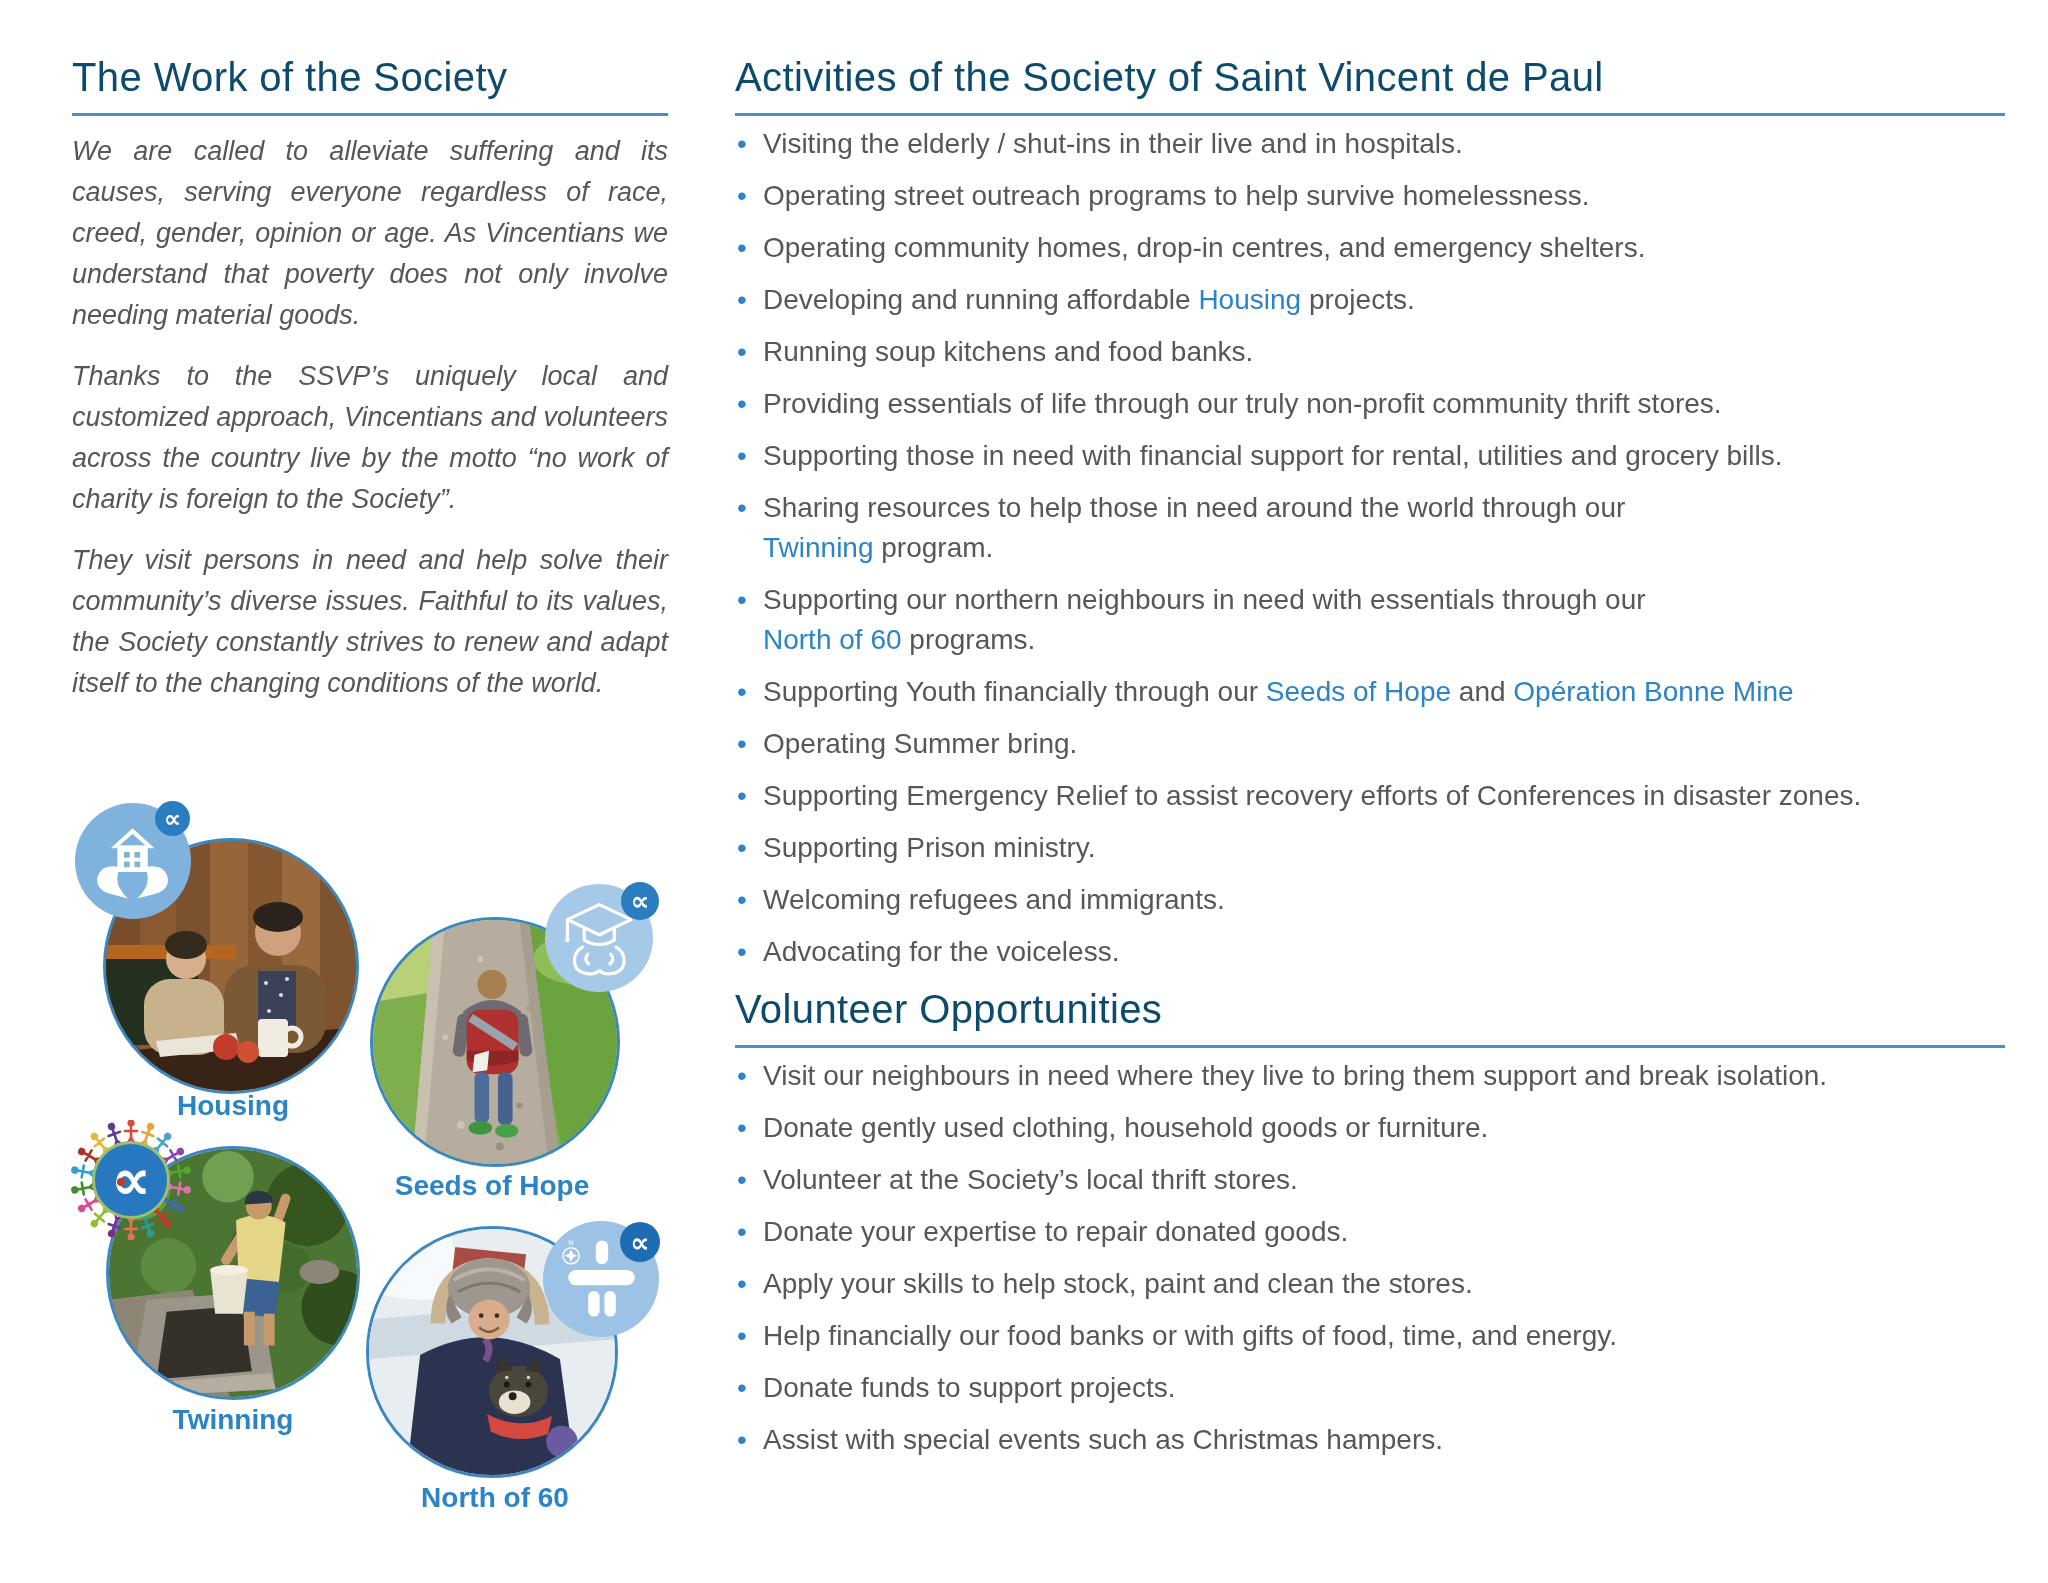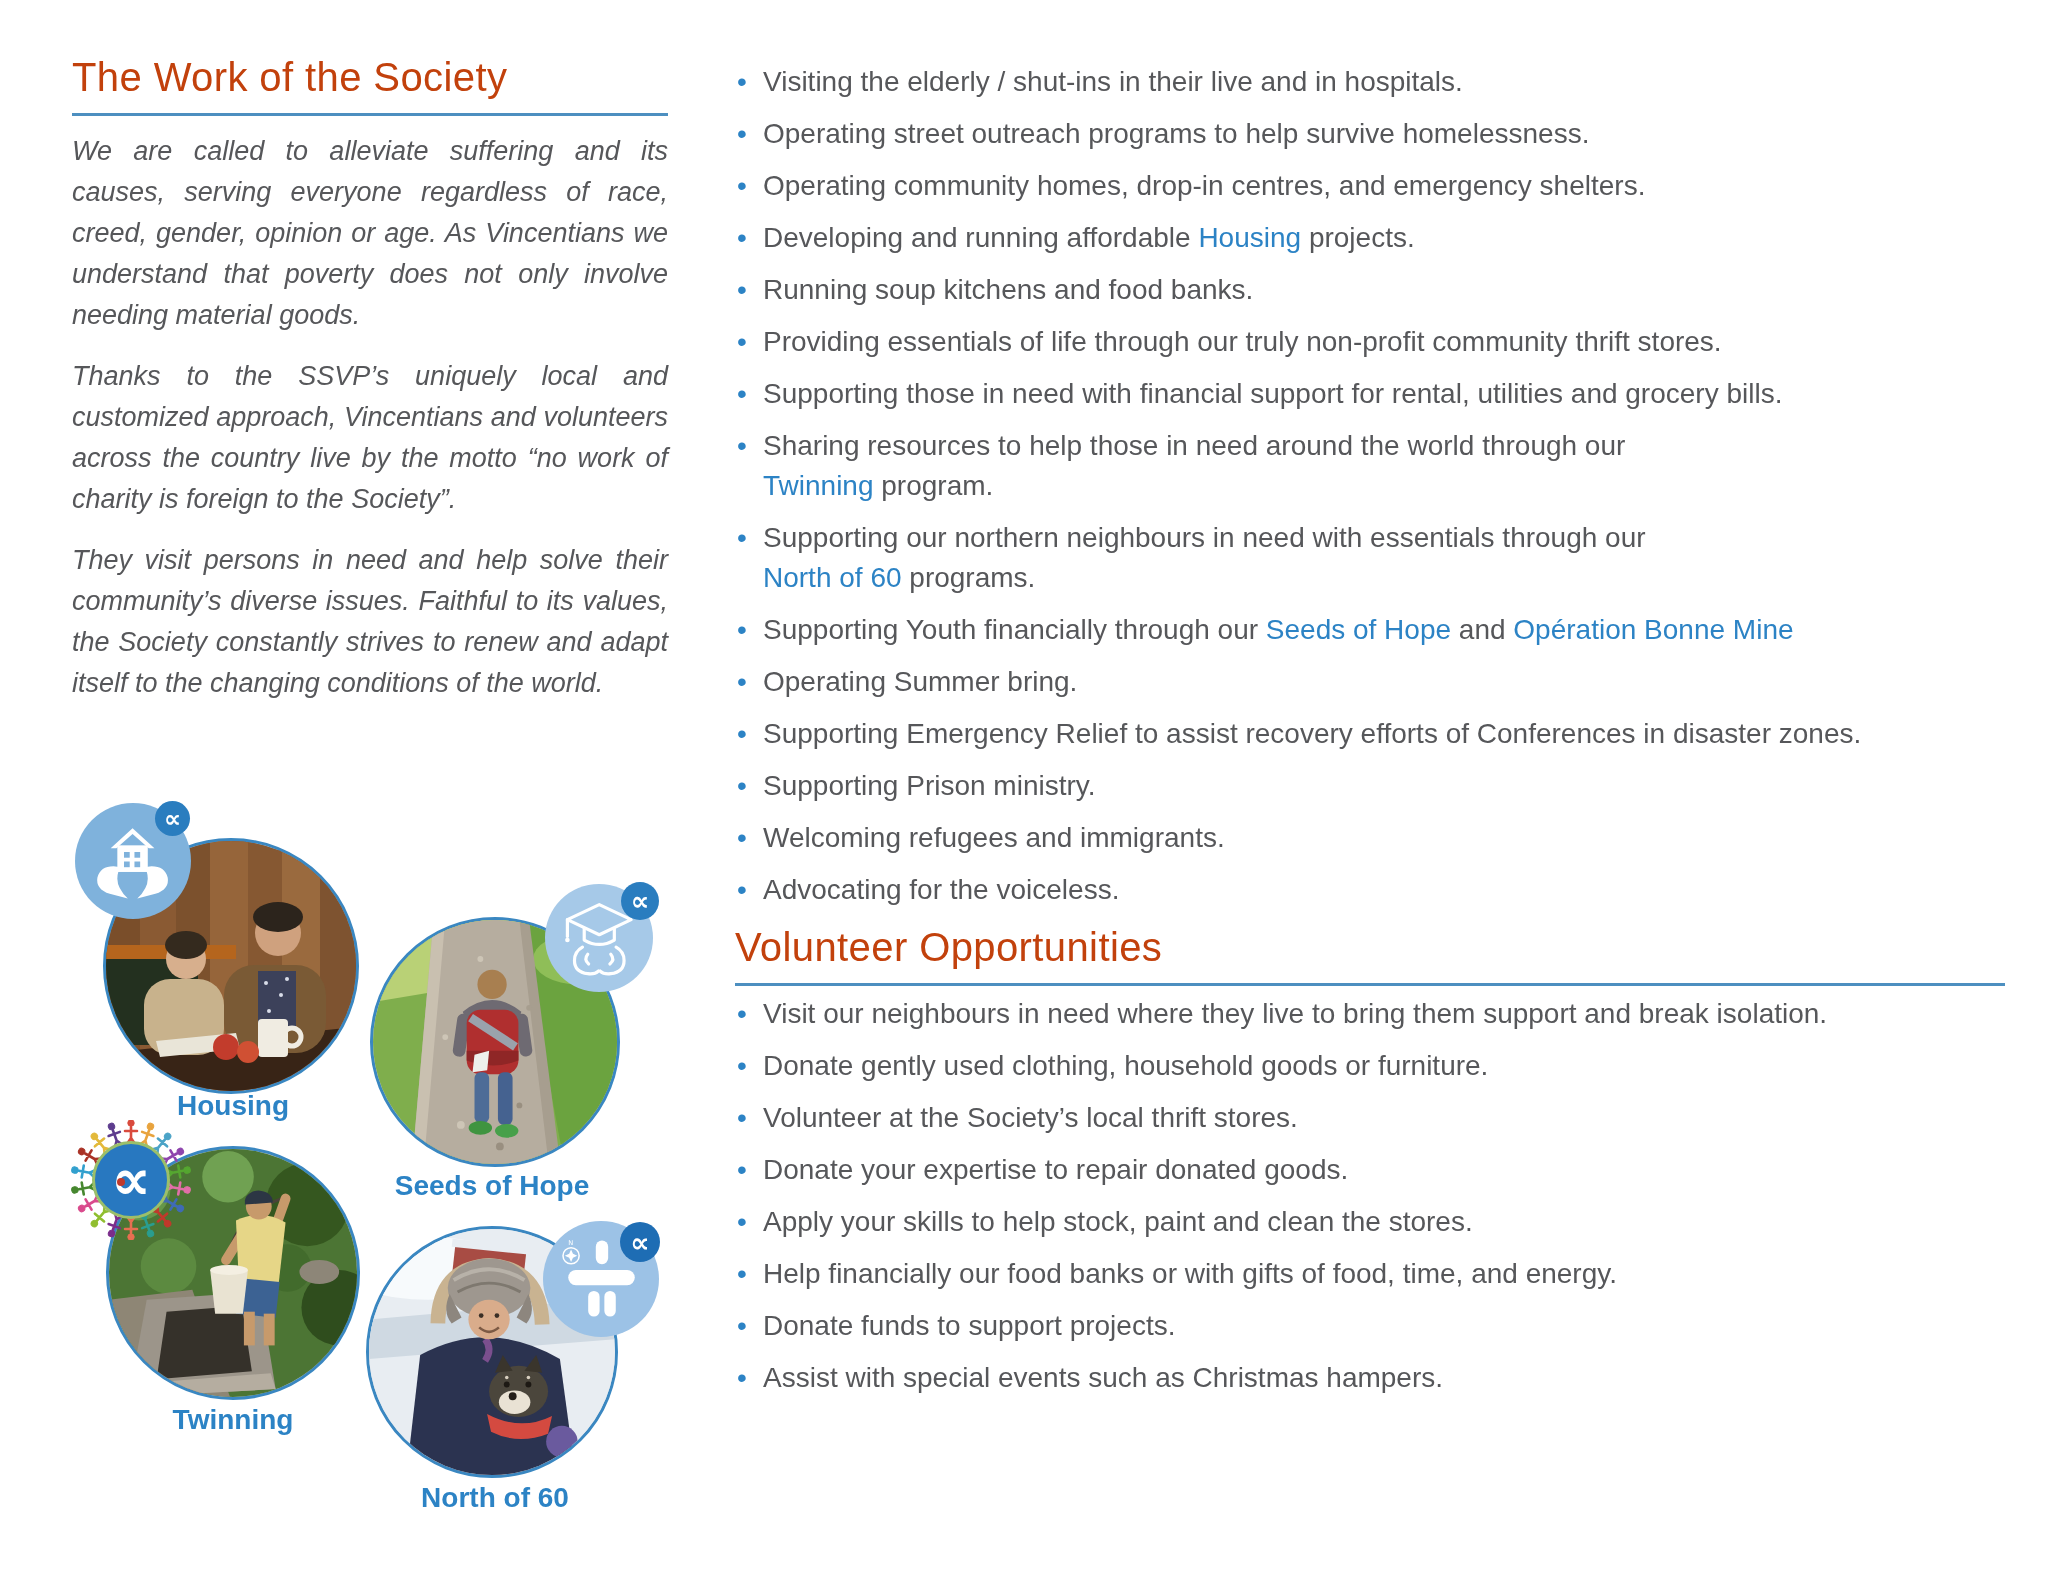--- a/index.html
+++ b/index.html
@@ -4,21 +4,21 @@
 <title>Brochure</title>
 <style>
   html,body { margin:0; padding:0; background:#ffffff; }
   body { width:2048px; height:1583px; position:relative; overflow:hidden;
          font-family:"Liberation Sans", sans-serif; }
 
   .col { position:absolute; top:54px; }
   .left-col  { left:72px;  width:596px; }
   .right-col { left:735px; width:1270px; }
 
-  .heading { font-size:40px; font-weight:300; letter-spacing:0.4px; color:#c2410c;
+  .heading { font-size:40px; font-weight:300; letter-spacing:0.4px; color:#0c4a6e;
              margin:0; line-height:46px; padding-bottom:13px;
              border-bottom:3px solid #4d8fc0; }
 
   .paras { margin-top:15px; }
   .paras p { font-size:27px; line-height:41px; color:#56575a; text-align:justify;
              margin:0 0 20px 0;font-style:italic; }
 
   .section.vol { margin-top:14px; }
   .bullets { list-style:none; margin:8px 0 0 0; padding:0; }
   .bullets li { position:relative; padding-left:28px; margin-bottom:12px;
@@ -57,20 +57,21 @@
     <h1 class="heading">The Work of the Society</h1>
     <div class="paras">
         <p>We are called to alleviate suffering and its causes, serving everyone regardless of race, creed, gender, opinion or age. As Vincentians we understand that poverty does not only involve needing material goods.</p>
         <p>Thanks to the SSVP’s uniquely local and customized approach, Vincentians and volunteers across the country live by the motto “no work of charity is foreign to the Society”.</p>
         <p>They visit persons in need and help solve their community’s diverse issues. Faithful to its values, the Society constantly strives to renew and adapt itself to the changing conditions of the world.</p>
       </div>
   </div>
 
   <div class="col right-col">
       <div class="section">
+        <h1 class="heading">Activities of the Society of Saint Vincent de Paul</h1>
         <ul class="bullets">
           <li class="dot"><span>Visiting the elderly / shut-ins in their live and in hospitals.</span></li>
           <li class="dot"><span>Operating street outreach programs to help survive homelessness.</span></li>
           <li class="dot"><span>Operating community homes, drop-in centres, and emergency shelters.</span></li>
           <li class="dot"><span>Developing and running affordable </span><span class="lnk">Housing</span><span> projects.</span></li>
           <li class="dot"><span>Running soup kitchens and food banks.</span></li>
           <li class="dot"><span>Providing essentials of life through our truly non-profit community thrift stores.</span></li>
           <li class="dot"><span>Supporting those in need with financial support for rental, utilities and grocery bills.</span></li>
           <li class="dot"><span>Sharing resources to help those in need around the world through our</span><br><span class="lnk">Twinning</span><span> program.</span></li>
           <li class="dot"><span>Supporting our northern neighbours in need with essentials through our</span><br><span class="lnk">North of 60</span><span> programs.</span></li>

